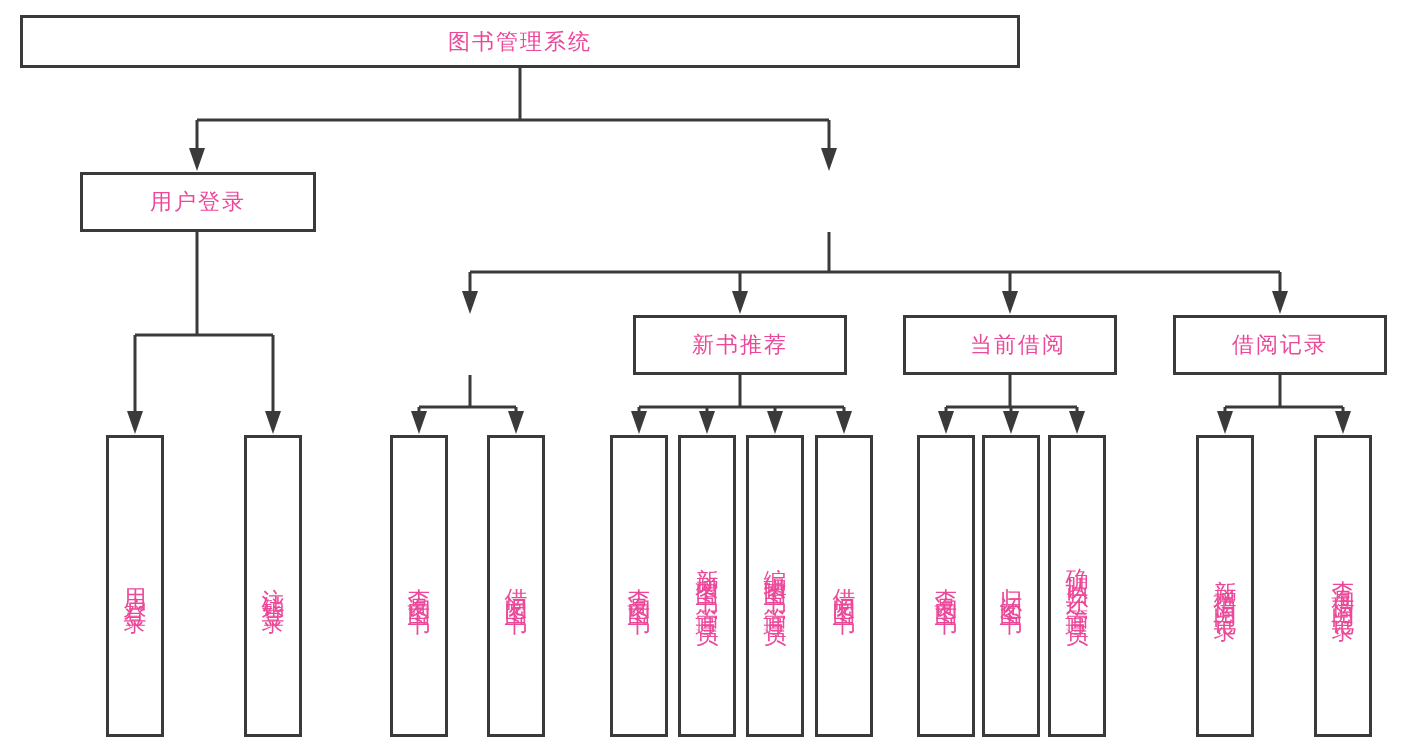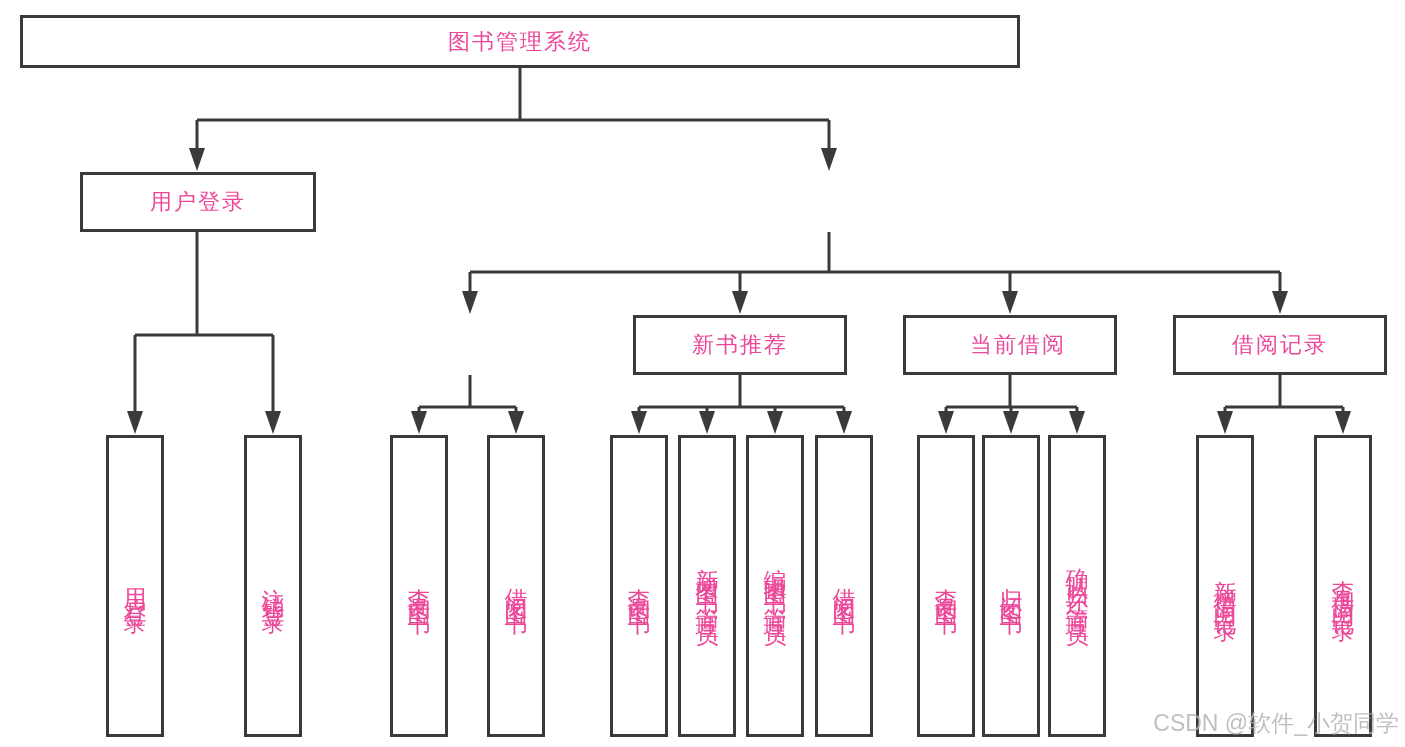--- a/index.html
+++ b/index.html
@@ -161,15 +161,14 @@
     <span class="vtext">确认归还（管理员）</span>
   </div>
 
   <div class="node leaf l11">
     <span class="vtext">新增借阅记录</span>
   </div>
   <div class="node leaf l12">
     <span class="vtext">查询借阅记录</span>
   </div>
 
-  <div class="watermark">CSDN @软件_小贺同学</div>
 
 </div>
 
 </body></html>

